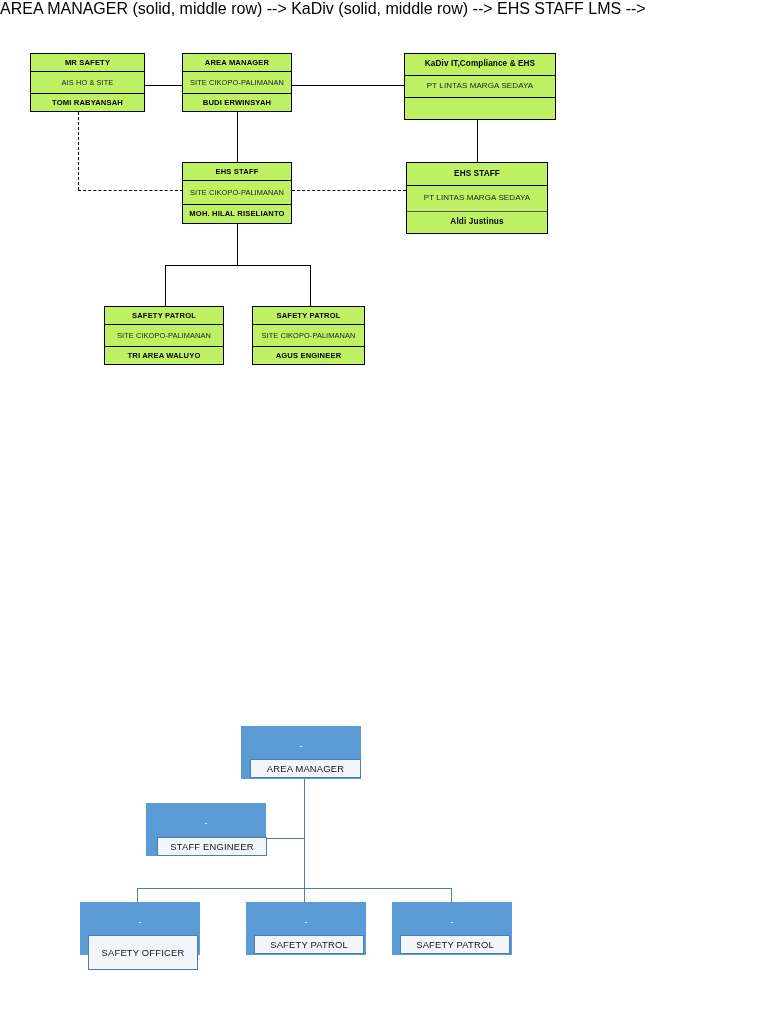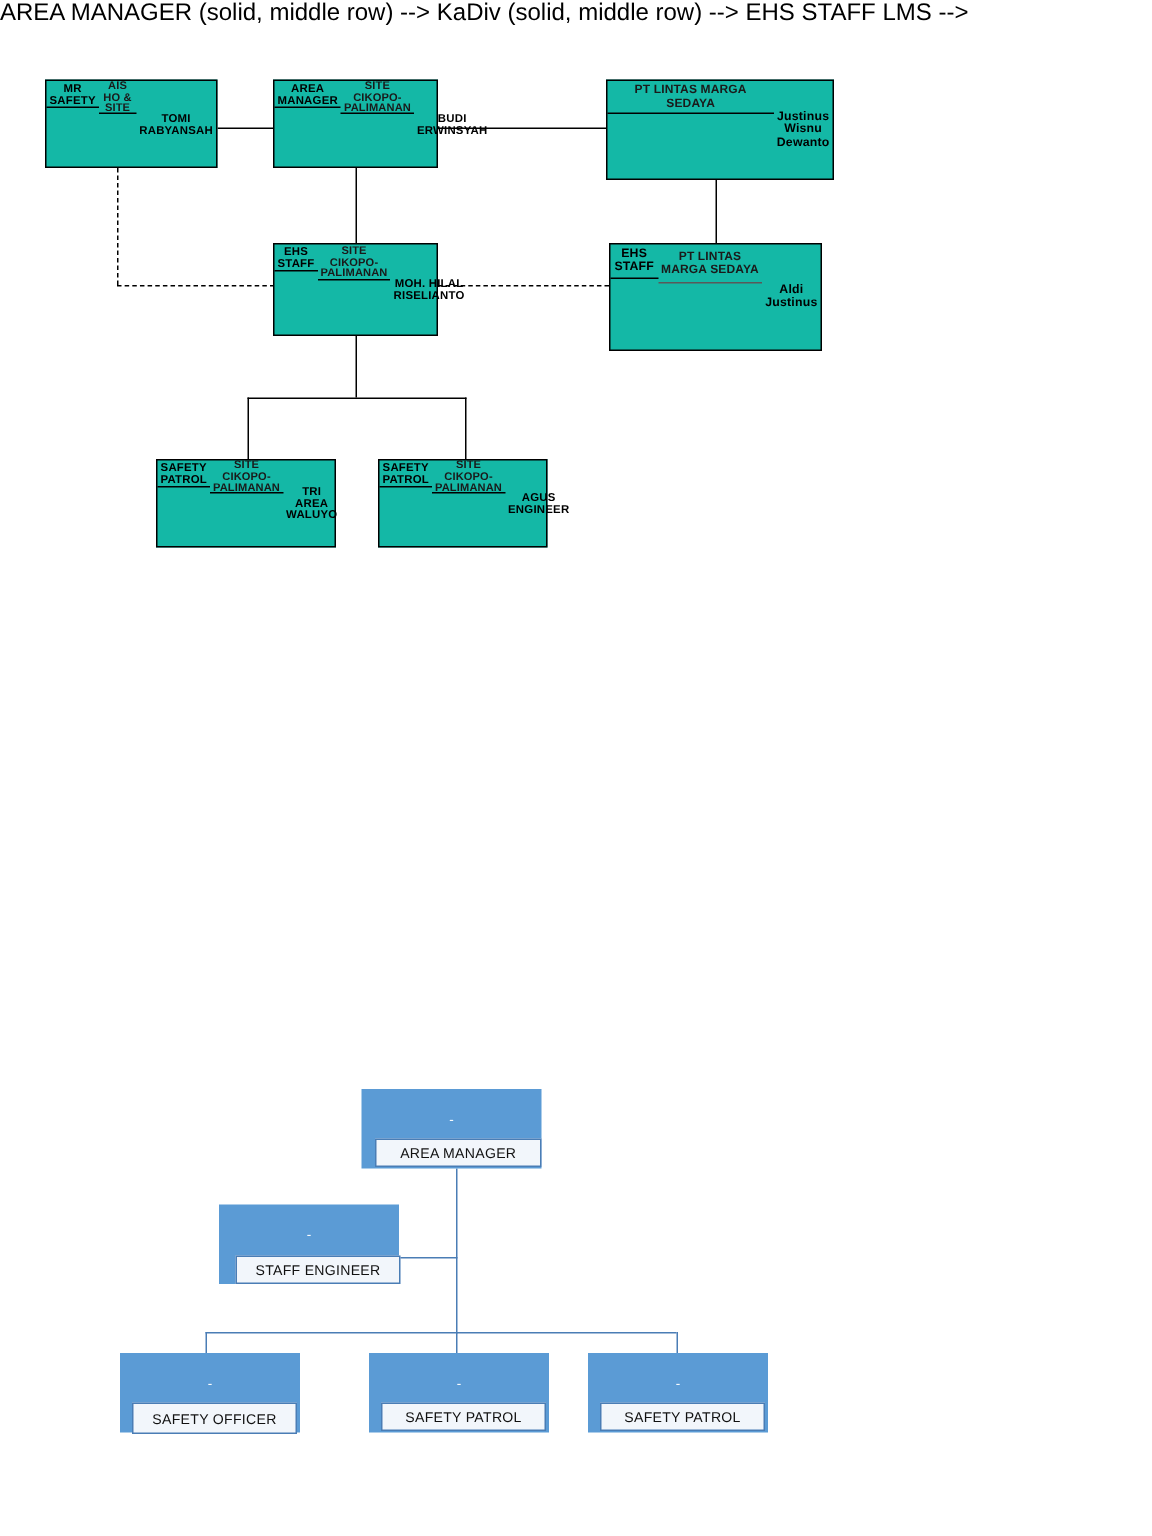--- a/index.html
+++ b/index.html
@@ -13,41 +13,41 @@
     position: relative;
     width: 768px; height: 1024px;
     overflow: hidden;
     background: #ffffff;
   }
 
   
   .orgbox {
     position: absolute;
     border: 1.6px solid #000;
-    background: #14b8a6;
+    background: #bef264;
     display: flex;
-    flex-direction: row;
+    flex-direction: column;
     z-index: 5;
   }
   .orgbox .row {
     display: flex;
     align-items: center;
     justify-content: center;
     text-align: center;
     line-height: 1.05;
     padding: 0 2px;
   }
   .orgbox .row.title {
     font-weight: bold;
     font-size: 7.6px;
     border-bottom: 1.4px solid #000;
     letter-spacing: .15px;
   }
   .orgbox .row.sub {
-    font-weight: bold;
+    font-weight: normal;
     font-size: 7.4px;
     border-bottom: 1.4px solid #000;
     color: #1a1a1a;
     letter-spacing: .1px;
   }
   .orgbox .row.name {
     font-weight: bold;
     font-size: 7.6px;
     letter-spacing: .15px;
   }
@@ -132,22 +132,22 @@
 
   
   <div class="orgbox" style="left:182px; top:53px; width:110px; height:59px;">
     <div class="row title" style="height:18px;">AREA MANAGER</div>
     <div class="row sub" style="height:22px;">SITE CIKOPO-PALIMANAN</div>
     <div class="row name" style="flex:1;">BUDI ERWINSYAH</div>
   </div>
 
   
   <div class="orgbox alt" style="left:404px; top:53px; width:152px; height:67px;">
+    <div class="row title" style="height:22px;">KaDiv IT,Compliance &amp; EHS</div>
     <div class="row sub" style="height:22px;">PT LINTAS MARGA SEDAYA</div>
-    <div class="row name" style="flex:1;">Justinus Wisnu Dewanto</div>
   </div>
 
   
   <div class="ln-v" style="left:237px; top:112px; height:50px;"></div>
 
   
   <div class="ln-v" style="left:477px; top:120px; height:42px;"></div>
 
   
   <div class="ln-v dot" style="left:78px; top:112px; height:78px;"></div>
@@ -213,21 +213,21 @@
   
   <div class="bln-h" style="left:137px; top:888px; width:314px;"></div>
   <div class="bln-v" style="left:137px; top:888px; height:14px;"></div>
   <div class="bln-v" style="left:304px; top:888px; height:14px;"></div>
   <div class="bln-v" style="left:451px; top:888px; height:14px;"></div>
 
   
   <div class="bluebox" style="left:80px; top:902px; width:120px; height:53px;">
     <span class="dash" style="top:16px;">-</span>
   </div>
-  <div class="bluelabel" style="left:88px; top:935px; width:110px; height:21px;">SAFETY OFFICER</div>
+  <div class="bluelabel" style="left:88px; top:935px; width:110px; height:35px;">SAFETY OFFICER</div>
 
   
   <div class="bluebox" style="left:246px; top:902px; width:120px; height:53px;">
     <span class="dash" style="top:16px;">-</span>
   </div>
   <div class="bluelabel" style="left:254px; top:935px; width:110px; height:19px;">SAFETY PATROL</div>
 
   
   <div class="bluebox" style="left:392px; top:902px; width:120px; height:53px;">
     <span class="dash" style="top:16px;">-</span>

